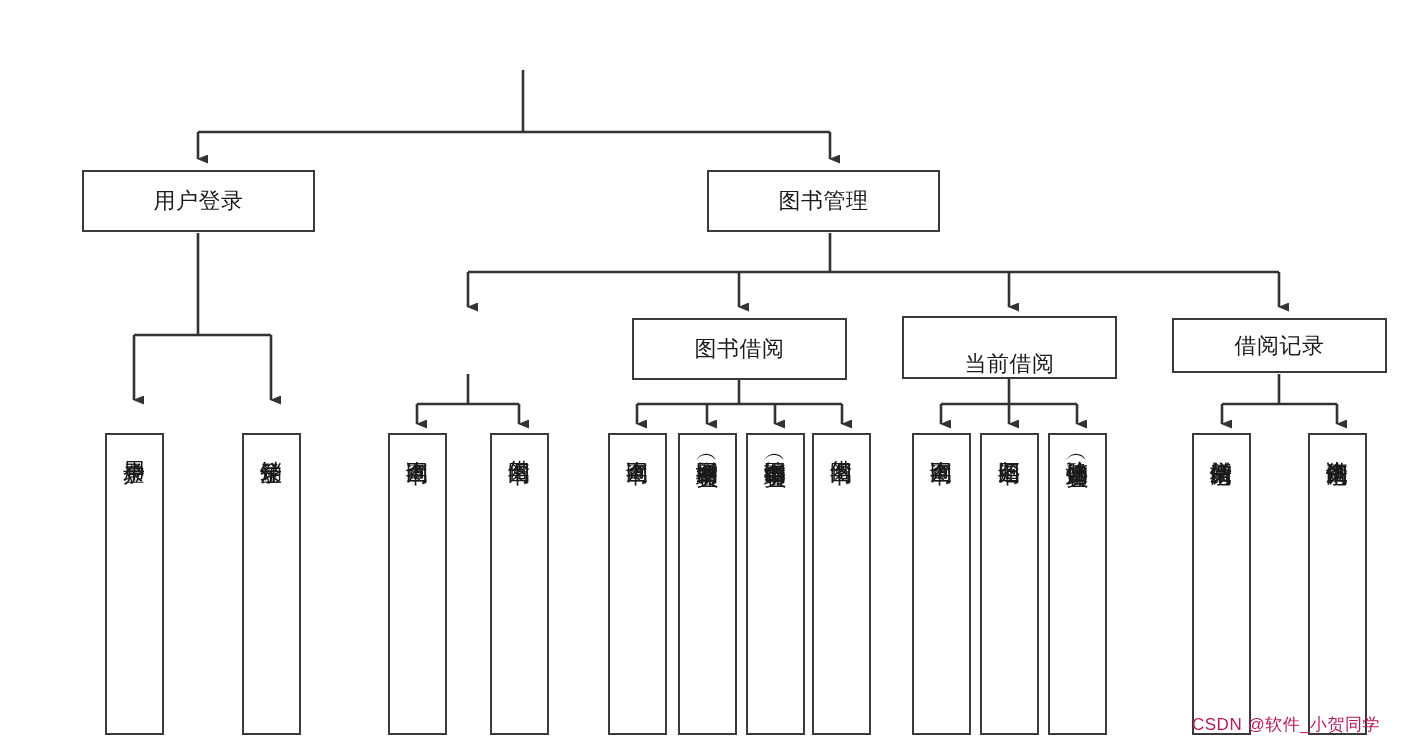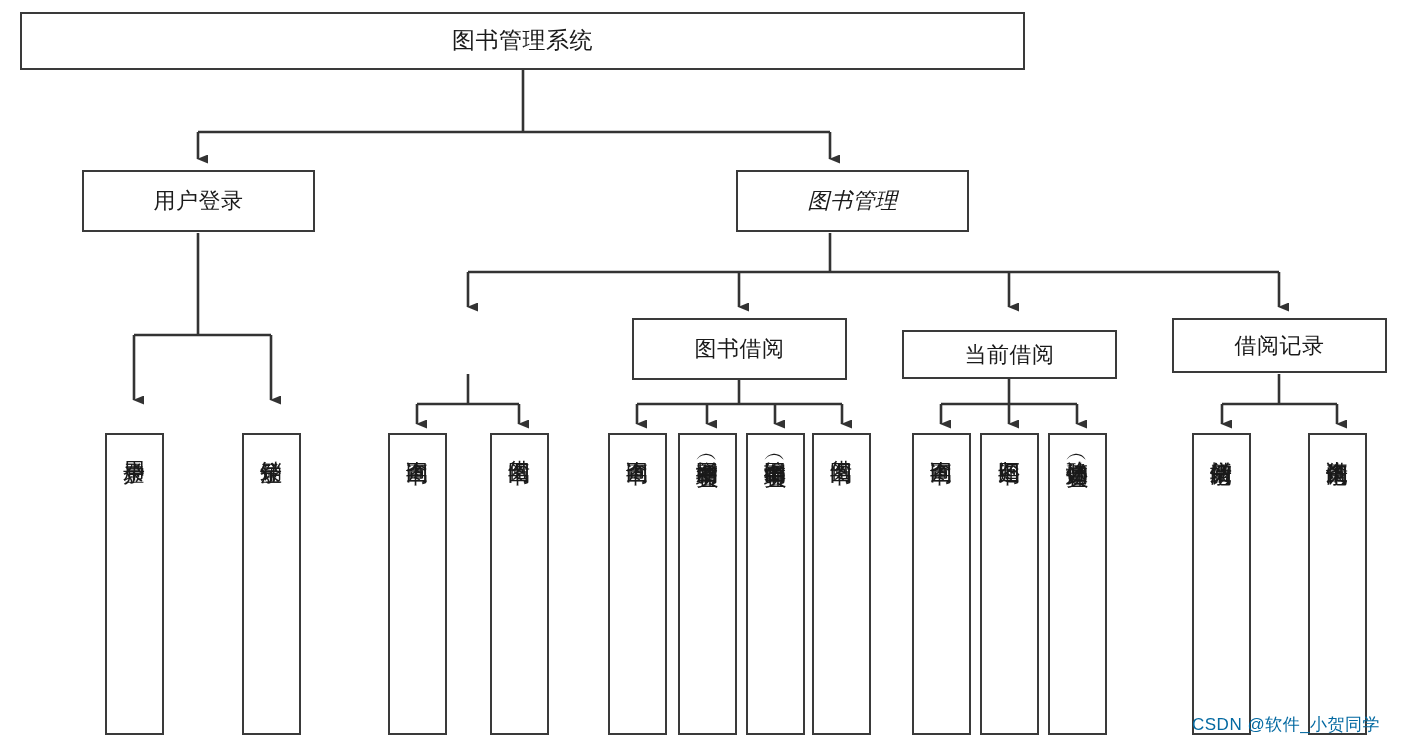--- a/index.html
+++ b/index.html
@@ -58,21 +58,21 @@
     writing-mode: vertical-rl;
     text-orientation: upright;
     font-size: 22px;
     line-height: 1.05;
     letter-spacing: 1px;
     white-space: nowrap;
   }
   .watermark {
     position: absolute;
     font-size: 17px;
-    color: #0369a1;
+    color: #be185d;
     white-space: nowrap;
     letter-spacing: 0.5px;
     pointer-events: none;
   }
 </style>
 </head>
 <body>
 
 <div id="diagram-root">
 
@@ -119,35 +119,32 @@
       <path d="M1009,404 L1009,424" marker-end="url(#arrowhead)"></path>
       <path d="M1077,404 L1077,424" marker-end="url(#arrowhead)"></path>
 
       <path d="M1279,374 L1279,404"></path>
       <path d="M1222,404 L1337,404"></path>
       <path d="M1222,404 L1222,424" marker-end="url(#arrowhead)"></path>
       <path d="M1337,404 L1337,424" marker-end="url(#arrowhead)"></path>
     </g>
   </svg>
 
-  <div class="node-box node-h node-root" style="left:20px; top:12px; width:1005px; height:58px;">
-    <span class="node-label">图书管理系统</span>
-  </div>
 
   <div class="node-box node-h" style="left:82px; top:170px; width:233px; height:62px;">
     <span class="node-label">用户登录</span>
   </div>
-  <div class="node-box node-h" style="left:736px; top:170px; width:233px; height:62px;font-style:italic;">
+  <div class="node-box node-h" style="left:707px; top:170px; width:233px; height:62px;">
     <span class="node-label">图书管理</span>
   </div>
 
   <div class="node-box node-h" style="left:632px; top:318px; width:215px; height:62px;">
     <span class="node-label">图书借阅</span>
   </div>
-  <div class="node-box node-h" style="left:902px; top:330px; width:215px; height:49px;">
+  <div class="node-box node-h" style="left:902px; top:316px; width:215px; height:63px;align-items:flex-end;">
     <span class="node-label">当前借阅</span>
   </div>
   <div class="node-box node-h" style="left:1172px; top:318px; width:215px; height:55px;">
     <span class="node-label">借阅记录</span>
   </div>
 
   <div class="node-box node-v" style="left:105px; top:433px; width:59px; height:302px;">
     <span class="node-label">用户登录</span>
   </div>
   <div class="node-box node-v" style="left:242px; top:433px; width:59px; height:302px;">

